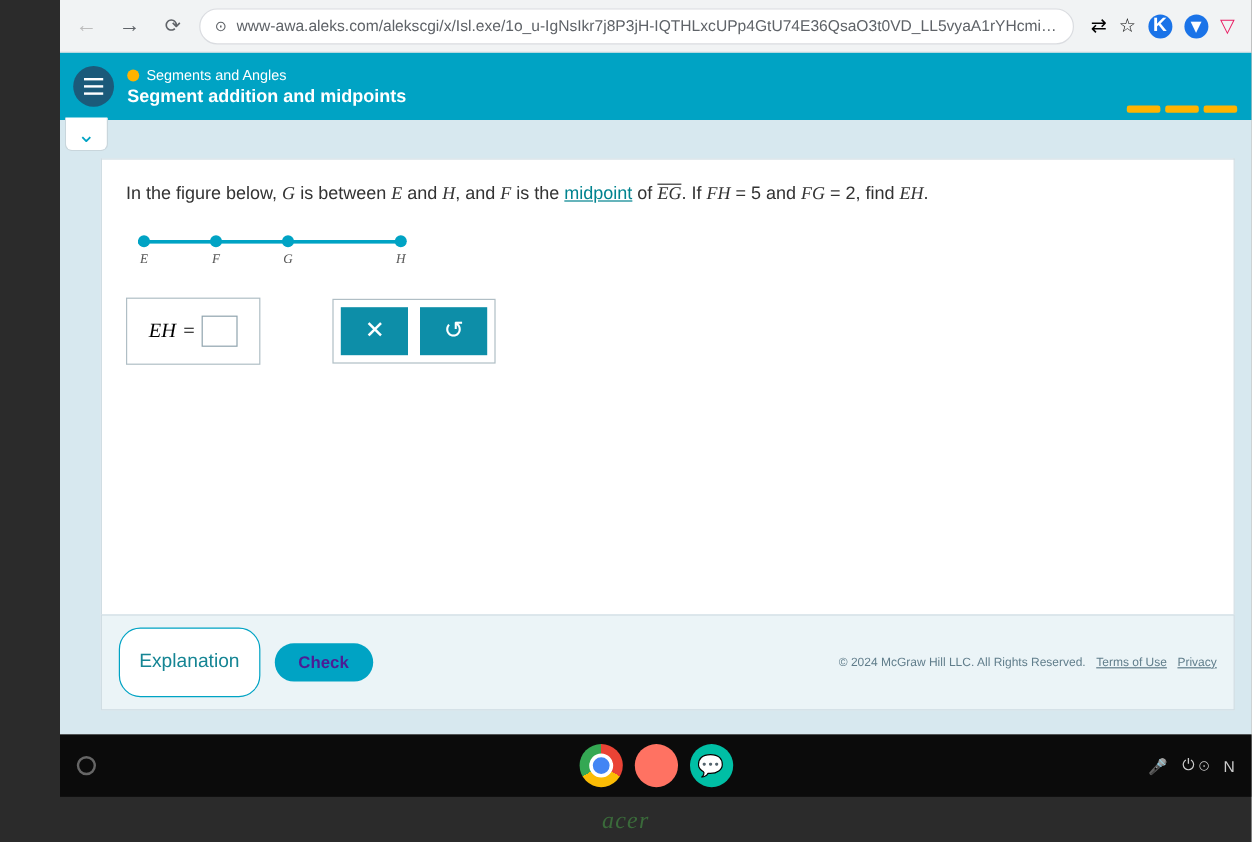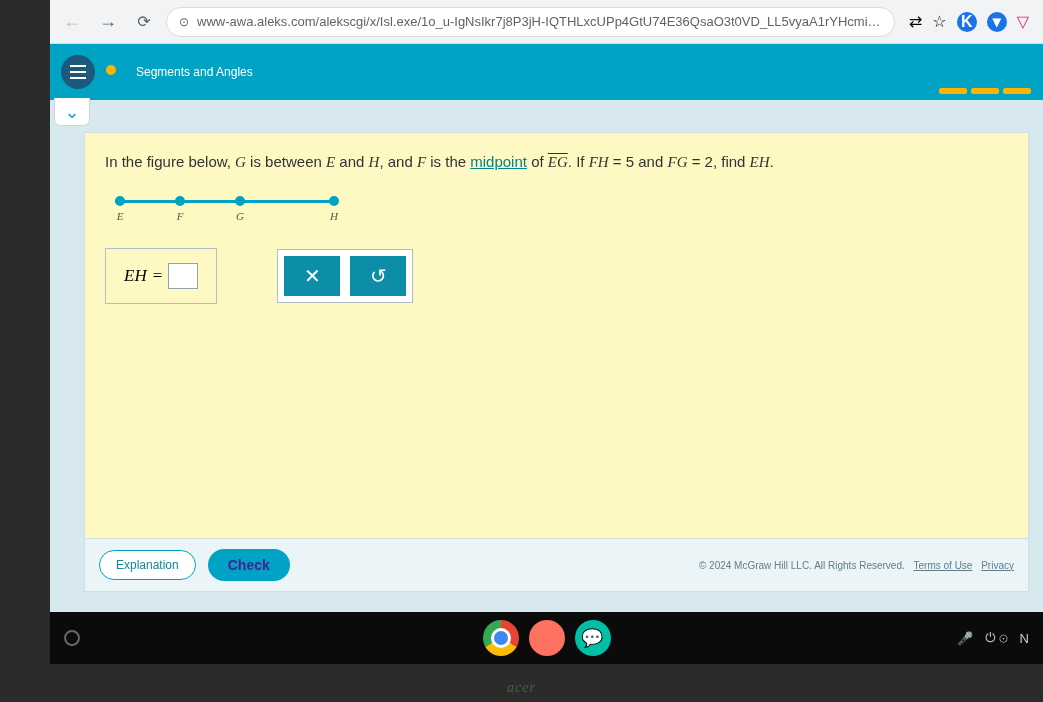--- a/index.html
+++ b/index.html
@@ -18,63 +18,63 @@
   .kcirc { background:#1a73e8; }
   .bluecirc { background:#1a73e8; }
   .pink { color:#e91e63; }
 
   .app { position: absolute; top: 44px; left: 0; right: 0; bottom: 0; background: #fff; }
   .app-header { background: #00a3c4; color: #fff; height: 56px; display: flex; align-items: center; padding-left: 0; }
   .hamburger-wrap { width: 56px; height: 56px; display: flex; align-items: center; justify-content: center; }
   .hamburger { width: 34px; height: 34px; border-radius: 50%; background: #1b5a7a; display: flex; flex-direction: column; align-items: center; justify-content: center; gap: 4px; cursor: pointer; }
   .hamburger div { width: 16px; height: 2px; background: #fff; }
   .header-titles { display: flex; flex-direction: column; gap: 2px; }
-  .breadcrumb { font-size: 12px; display: flex; align-items: flex-start; gap: 20px; }
+  .breadcrumb { font-size: 12px; display: flex; align-items: center; gap: 6px; }
   .bc-dot { width: 10px; height: 10px; border-radius: 50%; background: #ffb300; display: inline-block; }
   .page-title { font-size: 15px; font-weight: 600; }
   .progress { position:absolute; right:12px; bottom:6px; display:flex; gap:4px; }
   .progress span { width:28px; height:6px; background:#ffb300; border-radius:2px; }
 
   .content-wrap { position:absolute; top:56px; left:0; right:0; bottom:0; background:#d7e8ef; padding-top: 32px; }
   .collapse-tab { position:absolute; top:-2px; left:4px; width:36px; height:28px; background:#fff; border:1px solid #c9d6dc; border-top:none; border-radius:0 0 6px 6px; display:flex; align-items:center; justify-content:center; color:#00a3c4; font-size:18px; cursor:pointer; }
-  .question-panel { background:#fef9c3; margin: 0 14px 0 34px; min-height: 440px; padding: 18px 20px; position:relative; border:1px solid #d0dde3; border-bottom:none; }
+  .question-panel { background:#ffffff; margin: 0 14px 0 34px; min-height: 440px; padding: 18px 20px; position:relative; border:1px solid #d0dde3; border-bottom:none; }
   .qtext { font-size: 15px; color:#333; line-height:1.5; }
   .qtext .mi { font-style: italic; font-family: 'Times New Roman', serif; }
   .midlink { color:#00838f; text-decoration: underline; cursor:pointer; }
   .overline { text-decoration: overline; font-style:italic; font-family:'Times New Roman', serif; }
 
   .diagram { margin: 20px 0 24px 6px; }
   .segline { position:relative; width: 230px; height: 30px; }
   .segbar { position:absolute; top:6px; left:4px; right:4px; height:3px; background:#00a3c4; }
   .segpt { position:absolute; top:2px; width:10px; height:10px; border-radius:50%; background:#00a3c4; }
   .seglab { position:absolute; top:16px; font-size:11px; font-style:italic; color:#555; font-family:'Times New Roman', serif; transform:translateX(-50%); }
 
   .answer-row { display:flex; align-items:center; gap: 60px; margin-top: 8px; }
   .answer-box { border:1px solid #b0bec5; padding: 14px 18px; display:flex; align-items:center; gap:6px; font-family:'Times New Roman', serif; font-size:17px; font-style:italic; }
   .ans-input { width: 30px; height: 26px; border:1px solid #90a4ae; text-align:center; font-size:15px; }
   .tool-group { border:1px solid #b0bec5; padding: 6px; display:flex; gap:10px; background:#fff; }
   .tool-btn { width:56px; height:40px; background:#0d8ea8; color:#fff; display:flex; align-items:center; justify-content:center; font-size:20px; cursor:pointer; border:none; }
 
   .footer-bar { position:absolute; left:34px; right:14px; bottom:20px; background:#ebf4f7; border:1px solid #d0dde3; border-top:1px solid #d0dde3; padding:10px 14px; display:flex; align-items:center; gap:12px; }
-  .btn-outline { background:#fff; border:1.5px solid #00a3c4; color:#158594; padding:7px 16px; border-radius:18px; font-size:12px; cursor:pointer; }
+  .btn-outline { background:#fff; border:1.5px solid #00a3c4; color:#158594; padding:19px 16px; border-radius:18px; font-size:16px; cursor:pointer; }
   .btn-solid { background:#00a3c4; border:none; color:#4c1d95; padding:8px 20px; border-radius:18px; font-size:14px; font-weight:600; cursor:pointer; }
   .copyright { margin-left:auto; font-size:10px; color:#607d8b;text-align:center; }
   .copyright a { color:#607d8b; text-decoration:underline; margin-left:6px; cursor:pointer; }
 
   .shelf { position:absolute; left:50px; right:0; bottom:38px; height:52px; background:#0b0b0b; display:flex; align-items:center; justify-content:center; gap:10px; }
   .shelf-left { position:absolute; left:14px; width:16px; height:16px; border:2px solid #666; border-radius:50%; }
   .shelf-icon { width:36px; height:36px; border-radius:50%; display:flex; align-items:center; justify-content:center; font-size:18px; cursor:pointer; }
   .chrome { background: conic-gradient(#ea4335 0 120deg, #fbbc05 120deg 240deg, #34a853 240deg 360deg); position:relative; }
   .chrome::after { content:''; position:absolute; width:14px; height:14px; background:#4285f4; border:3px solid #fff; border-radius:50%; }
   .figma { background:#ff7262; }
   .msg { background:#00bfa5; color:#fff; }
   .shelf-right { position:absolute; right:14px; display:flex; gap:12px; align-items:center; color:#ccc; font-size:13px; }
   .shelf-right span { cursor:pointer; }
 
-  .brand { position:absolute; left:50%; transform:translateX(-50%); bottom:6px; color:#3a6a3a; font-size:14px; font-style:italic; font-family:Georgia, serif; letter-spacing:1px; }
+  .brand { position:absolute; left:50%; transform:translateX(-50%); bottom:6px; color:#3a6a3a; font-size:20px; font-style:italic; font-family:Georgia, serif; letter-spacing:1px; }
 </style>
 </head>
 <body>
 
 <div class="viewport">
   <div class="browser-bar">
     <div class="nav-arrow disabled">←</div>
     <div class="nav-arrow">→</div>
     <div class="reload">⟳</div>
     <div class="url-bar">
@@ -97,20 +97,21 @@
             <div></div>
             <div></div>
             <div></div>
           </div>
       </div>
       <div class="header-titles">
         <div class="breadcrumb">
           <span class="bc-dot"></span>
           <span>Segments and Angles</span>
         </div>
+        <div class="page-title">Segment addition and midpoints</div>
       </div>
       <div class="progress">
         <span></span>
           <span></span>
           <span></span>
       </div>
     </div>
 
     <div class="content-wrap">
       <div class="collapse-tab">⌄</div>

